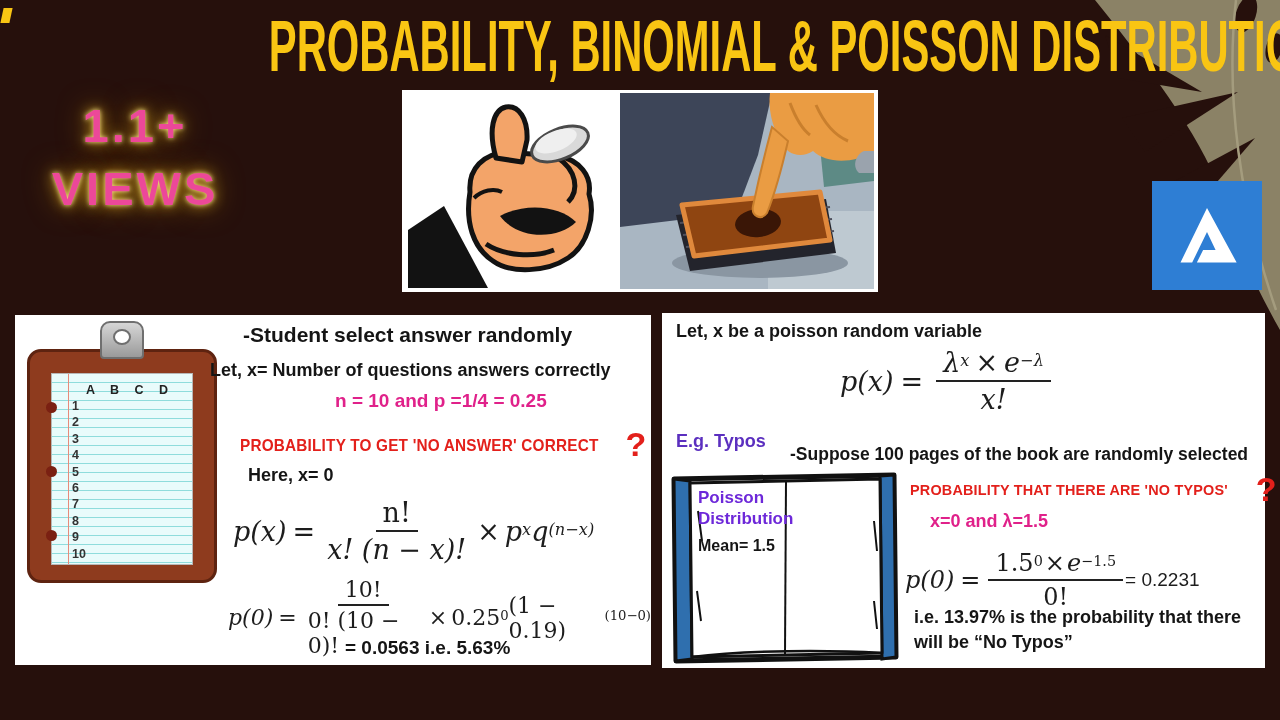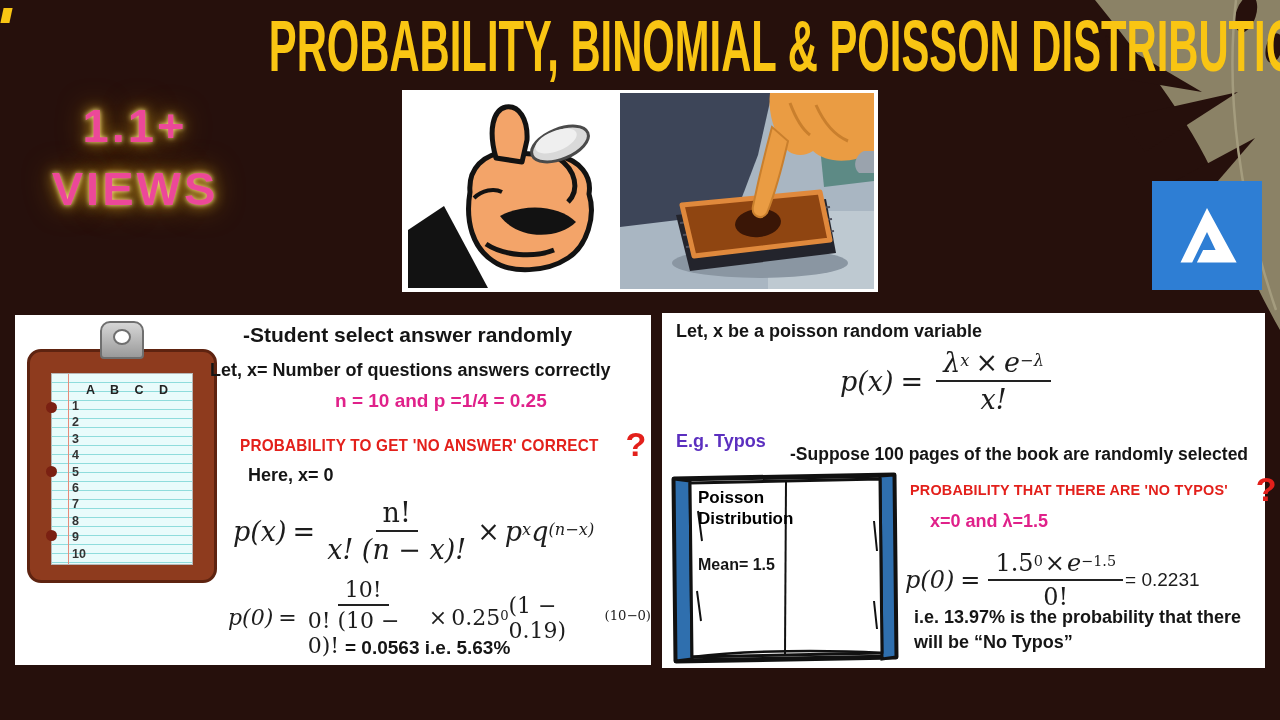--- a/index.html
+++ b/index.html
@@ -77,22 +77,22 @@
   .paper-header { position:absolute; left:34px; top:9px; font-size:12.5px; font-weight:bold;
                   letter-spacing:6px; color:#222; }
   .paper-rows { position:absolute; left:20px; top:24px; font-size:12.5px; font-weight:bold; color:#333; }
   .paper-row { height:16.4px; line-height:16.4px; }
   .hole { position:absolute; width:11px; height:11px; border-radius:50%; background:#7a2012; left:-6px; }
   .h1 { top:28px; } .h2 { top:92px; } .h3 { top:156px; }
 
   
   .book { position:absolute; left:6px; top:158px; width:232px; height:196px; }
   .book-title { position:absolute; left:30px; top:16px; width:104px; font-size:17px;
-                font-weight:bold; color:#000000; line-height:21px; }
-  .book-mean  { position:absolute; left:30px; top:66px; font-size:16px; font-weight:bold; color:#151515;margin-top:19px; }
+                font-weight:bold; color:#6d28d9; line-height:21px; }
+  .book-mean  { position:absolute; left:30px; top:66px; font-size:16px; font-weight:bold; color:#151515; }
 </style>
 </head>
 <body>
 
 <div class="stage">
 
   <svg class="corner-deco" viewBox="0 0 230 340">
     <path d="M45,0 L230,0 L230,330 C205,285 183,240 172,198 C158,148 108,78 45,0 Z" fill="#8b8266"></path>
     <path d="M55,35 L152,92 L68,78 Z" fill="#26100c"></path>
     <path d="M72,118 L188,92 L95,152 Z" fill="#26100c"></path>

